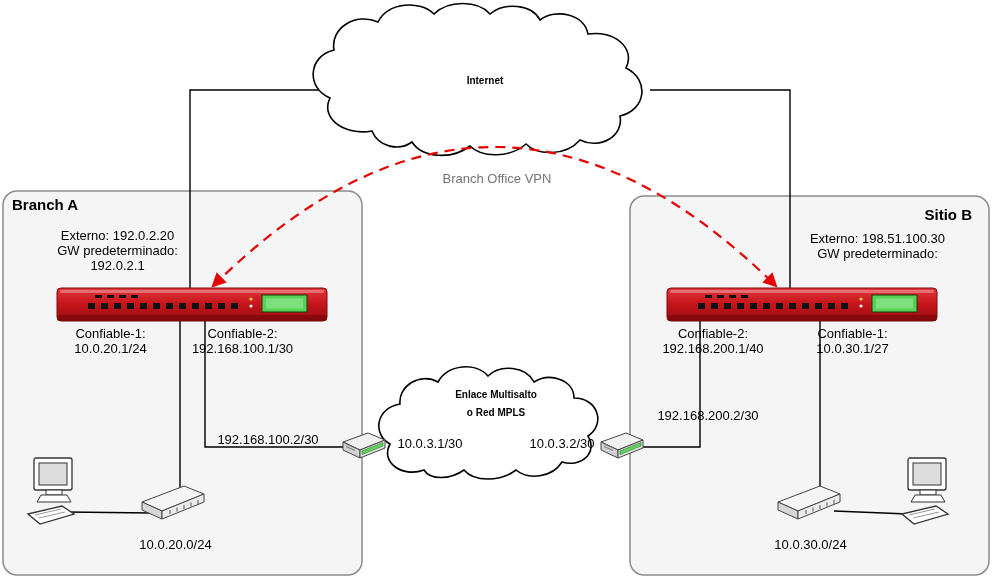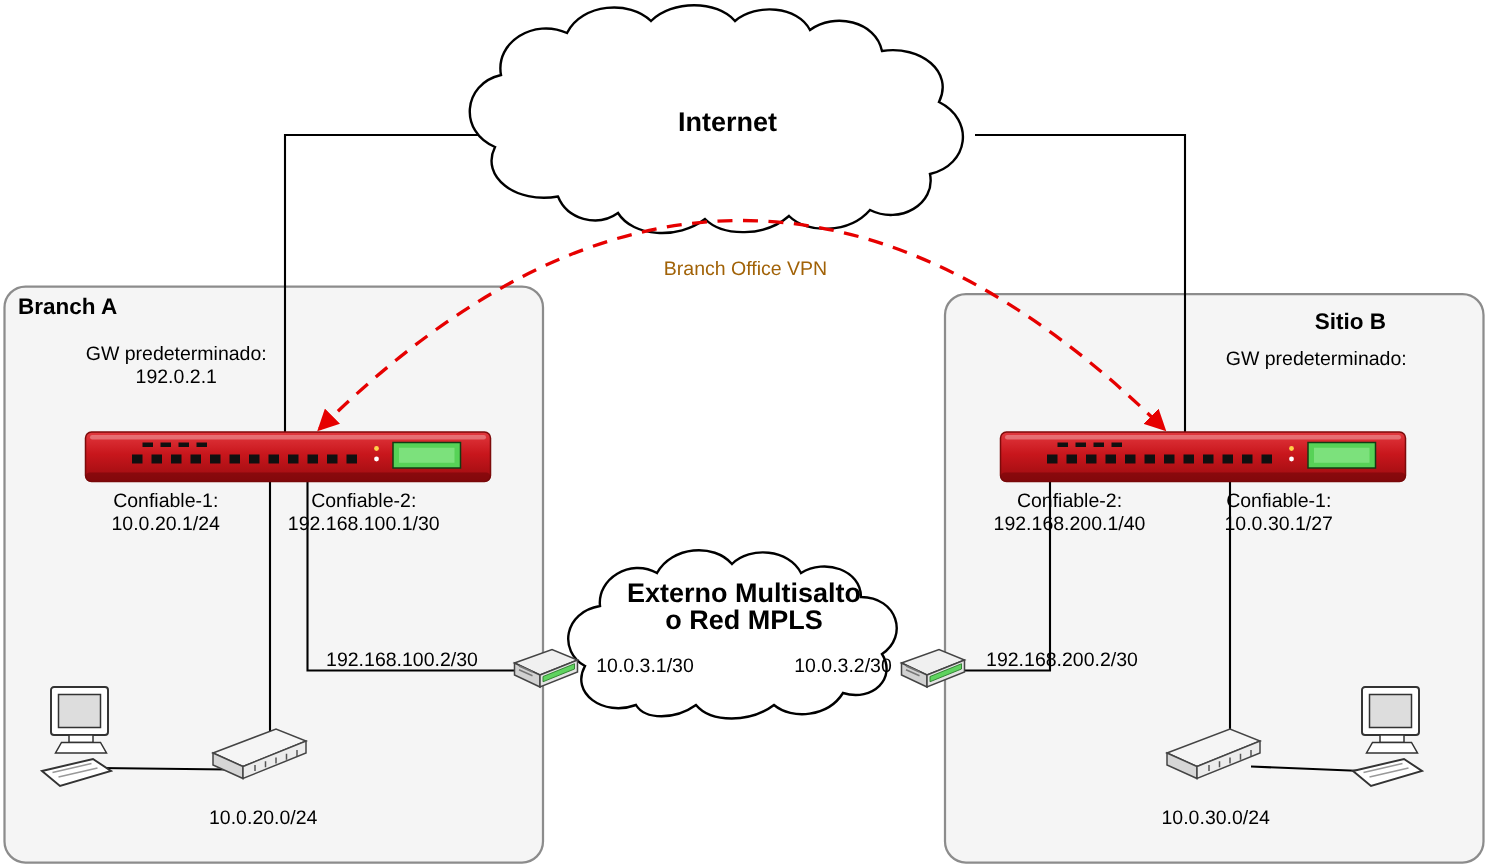--- a/index.html
+++ b/index.html
@@ -3,22 +3,22 @@
 <meta charset="utf-8">
 <style>
   *{box-sizing:border-box}
   html,body{margin:0;padding:0;background:#fff}
   body{font-family:"Liberation Sans",sans-serif;color:#000}
   .canvas{position:relative;width:992px;height:577px;background:#fff;overflow:hidden}
   svg.layer{position:absolute;left:0;top:0}
   .lbl{position:absolute;font-size:13px;line-height:15px;text-align:center;white-space:nowrap}
   .lbl .line{display:block}
   .site-title{position:absolute;font-size:15px;font-weight:bold}
-  .big{font-size:18px;font-weight:bold;line-height:18px}
-  .red{color:#a16207}
+  .big{font-size:10px;font-weight:bold;line-height:18px}
+  .red{color:#737373}
 </style>
 </head>
 <body>
 
 <div class="canvas">
 
   <svg class="layer" width="992" height="577" viewBox="0 0 992 577">
     <defs>
       <linearGradient id="fwGrad" x1="0" y1="0" x2="0" y2="1">
         <stop offset="0" stop-color="#e2383e"></stop>
@@ -121,28 +121,30 @@
     <use href="#switch" x="778" y="486"></use>
     <use href="#pc" x="26" y="458"></use>
     <use href="#pc" x="900" y="458"></use>
   </svg>
 
   <div class="lbl big" style="left:425px;top:72px;width:120px">Internet</div>
 
   <div class="lbl red" style="left:427px;top:171px;width:140px">Branch Office VPN</div>
 
   <div class="site-title" style="left:12px;top:196px">Branch A</div>
-  <div class="site-title" style="left:812px;top:206px;width:112px;text-align:right">Sitio B</div>
+  <div class="site-title" style="left:860px;top:206px;width:112px;text-align:right">Sitio B</div>
 
   <div class="lbl" style="left:25px;top:228px;width:185px">
+    <span class="line">Externo: 192.0.2.20</span>
     <span class="line">GW predeterminado:</span>
     <span class="line">192.0.2.1</span>
   </div>
 
   <div class="lbl" style="left:790px;top:231px;width:175px">
+    <span class="line">Externo: 198.51.100.30</span>
     <span class="line">GW predeterminado:</span>
   </div>
 
   <div class="lbl" style="left:53px;top:326px;width:115px">
     <span class="line">Confiable-1:</span>
     <span class="line">10.0.20.1/24</span>
   </div>
 
   <div class="lbl" style="left:180px;top:326px;width:125px">
     <span class="line">Confiable-2:</span>
@@ -153,25 +155,25 @@
     <span class="line">Confiable-2:</span>
     <span class="line">192.168.200.1/40</span>
   </div>
 
   <div class="lbl" style="left:795px;top:326px;width:115px">
     <span class="line">Confiable-1:</span>
     <span class="line">10.0.30.1/27</span>
   </div>
 
   <div class="lbl big" style="left:411px;top:386px;width:170px">
-    <span class="line">Externo Multisalto</span>
+    <span class="line">Enlace Multisalto</span>
     <span class="line">o Red MPLS</span>
   </div>
 
   <div class="lbl" style="left:212px;top:432px;width:112px">192.168.100.2/30</div>
   <div class="lbl" style="left:390px;top:436px;width:80px">10.0.3.1/30</div>
   <div class="lbl" style="left:522px;top:436px;width:80px">10.0.3.2/30</div>
-  <div class="lbl" style="left:650px;top:432px;width:116px">192.168.200.2/30</div>
+  <div class="lbl" style="left:650px;top:408px;width:116px">192.168.200.2/30</div>
 
   <div class="lbl" style="left:128px;top:537px;width:95px">10.0.20.0/24</div>
   <div class="lbl" style="left:763px;top:537px;width:95px">10.0.30.0/24</div>
 
 </div>
 
 </body></html>

